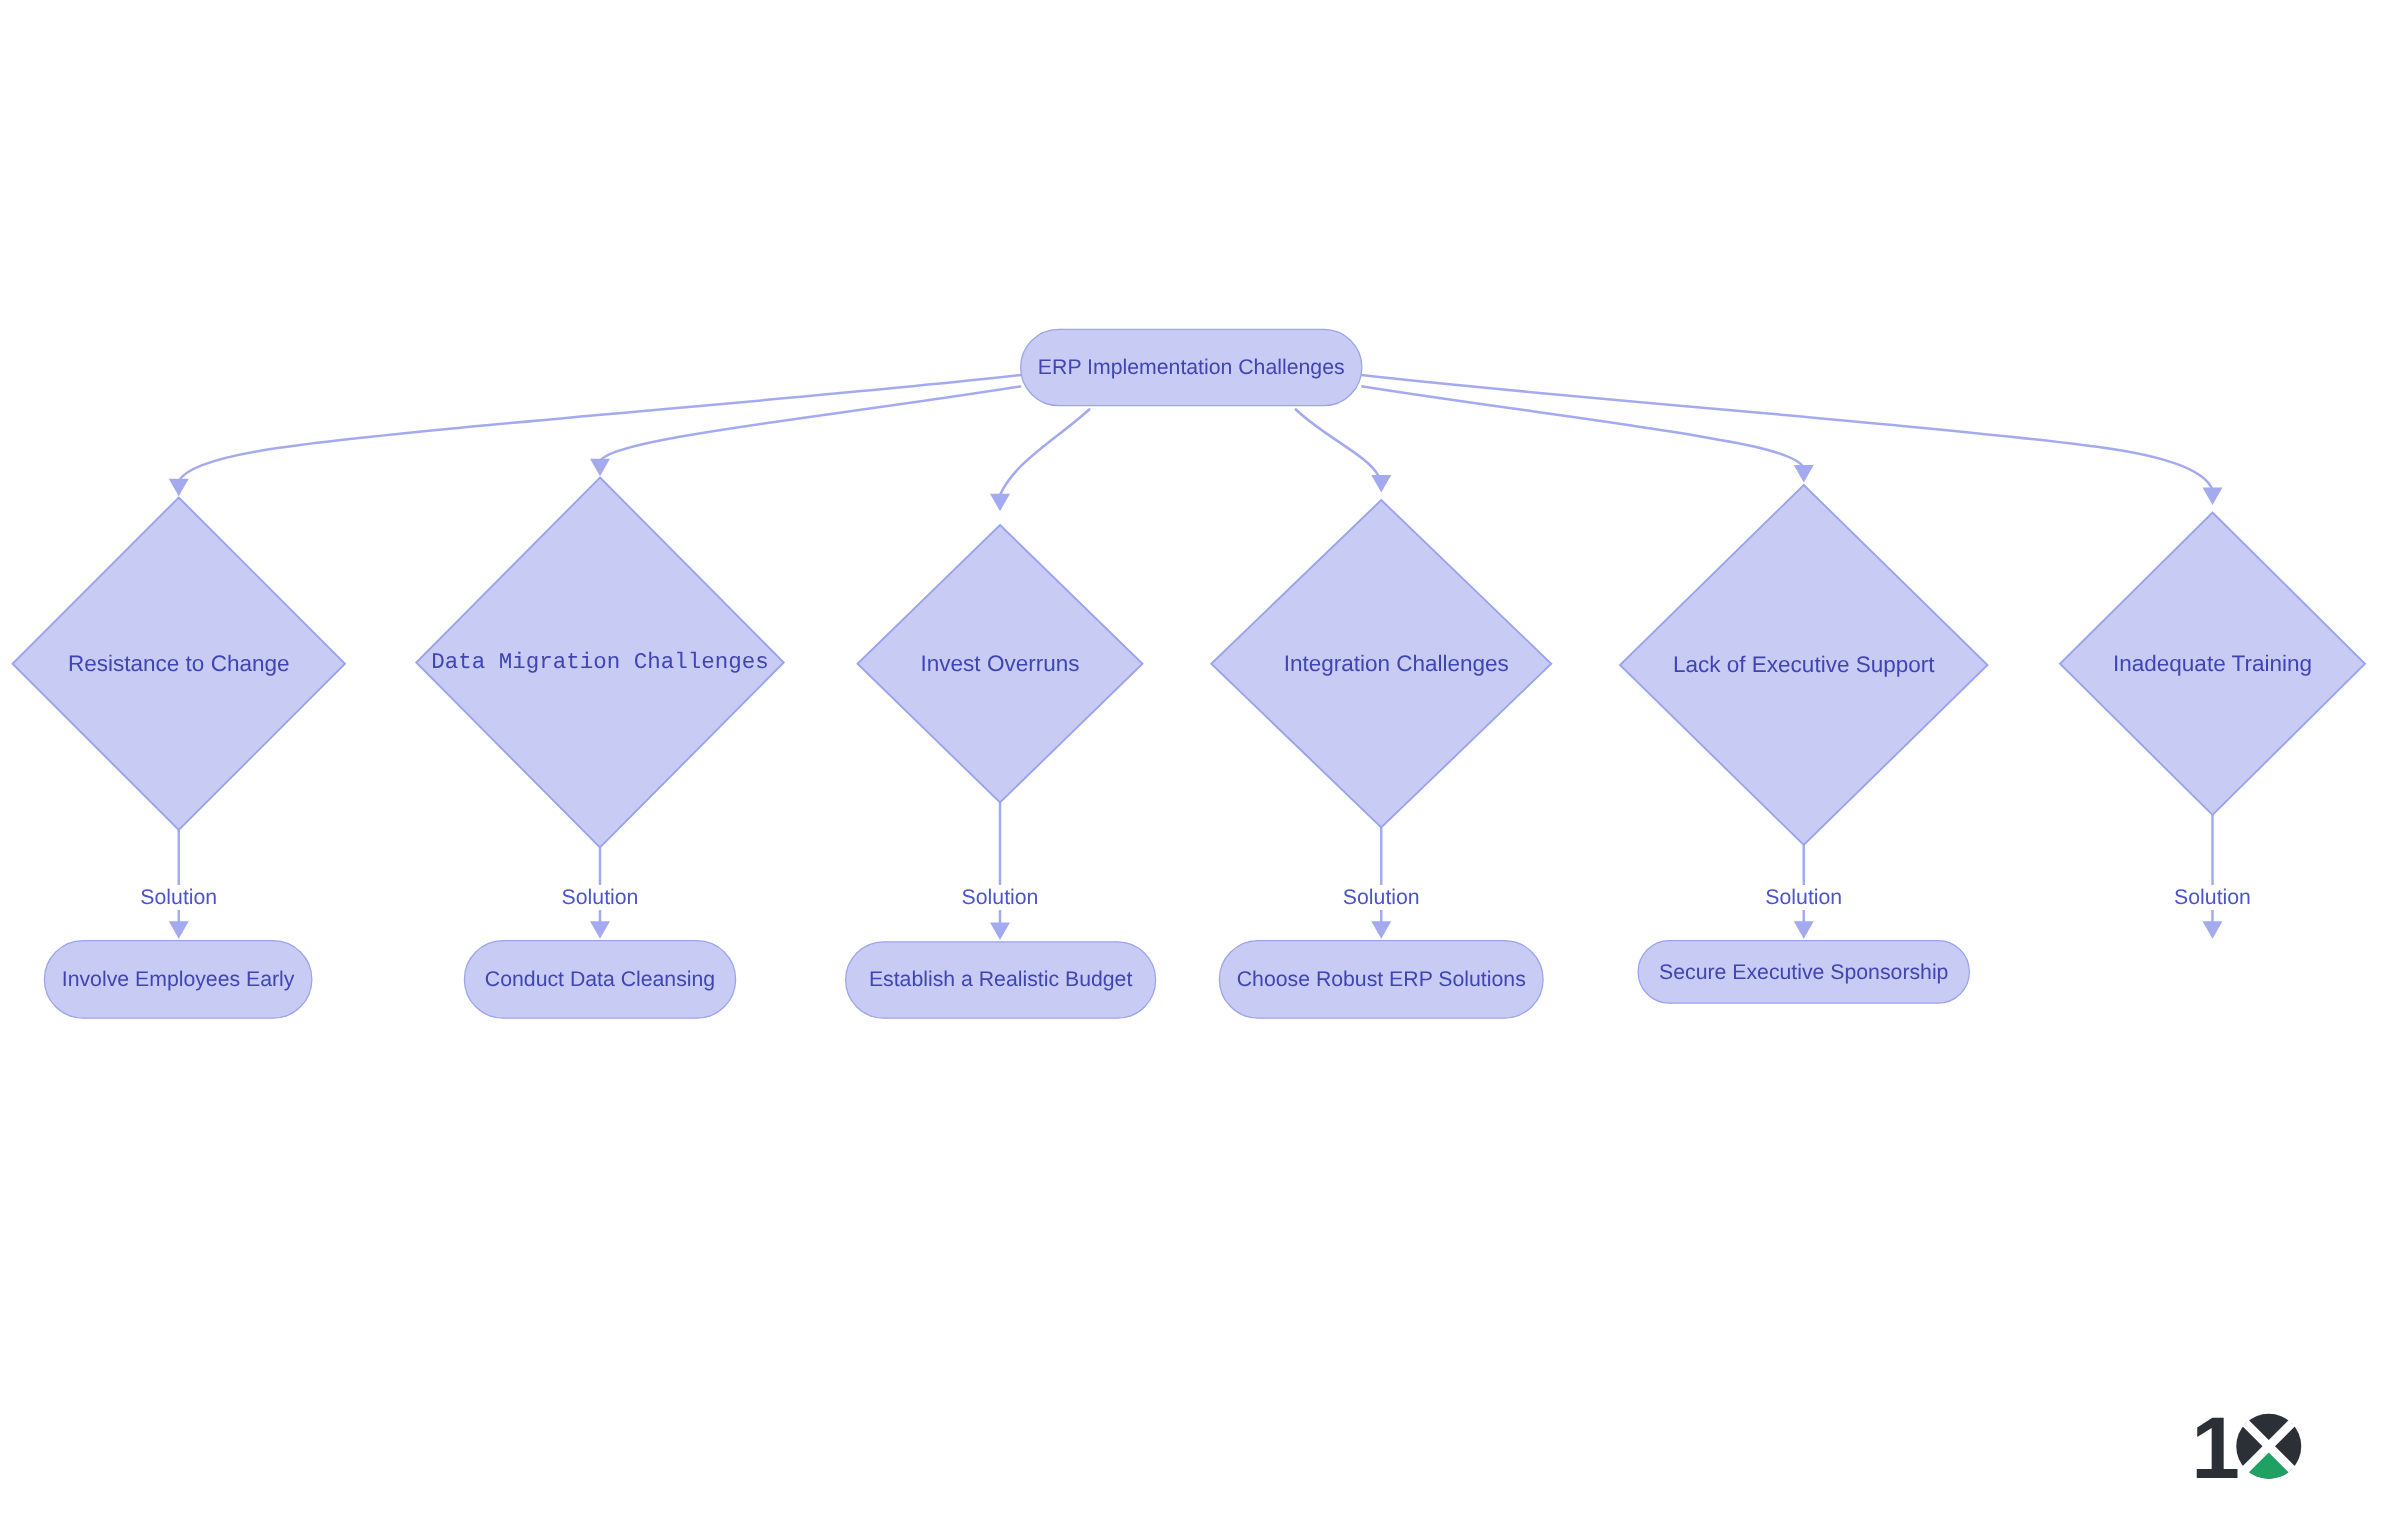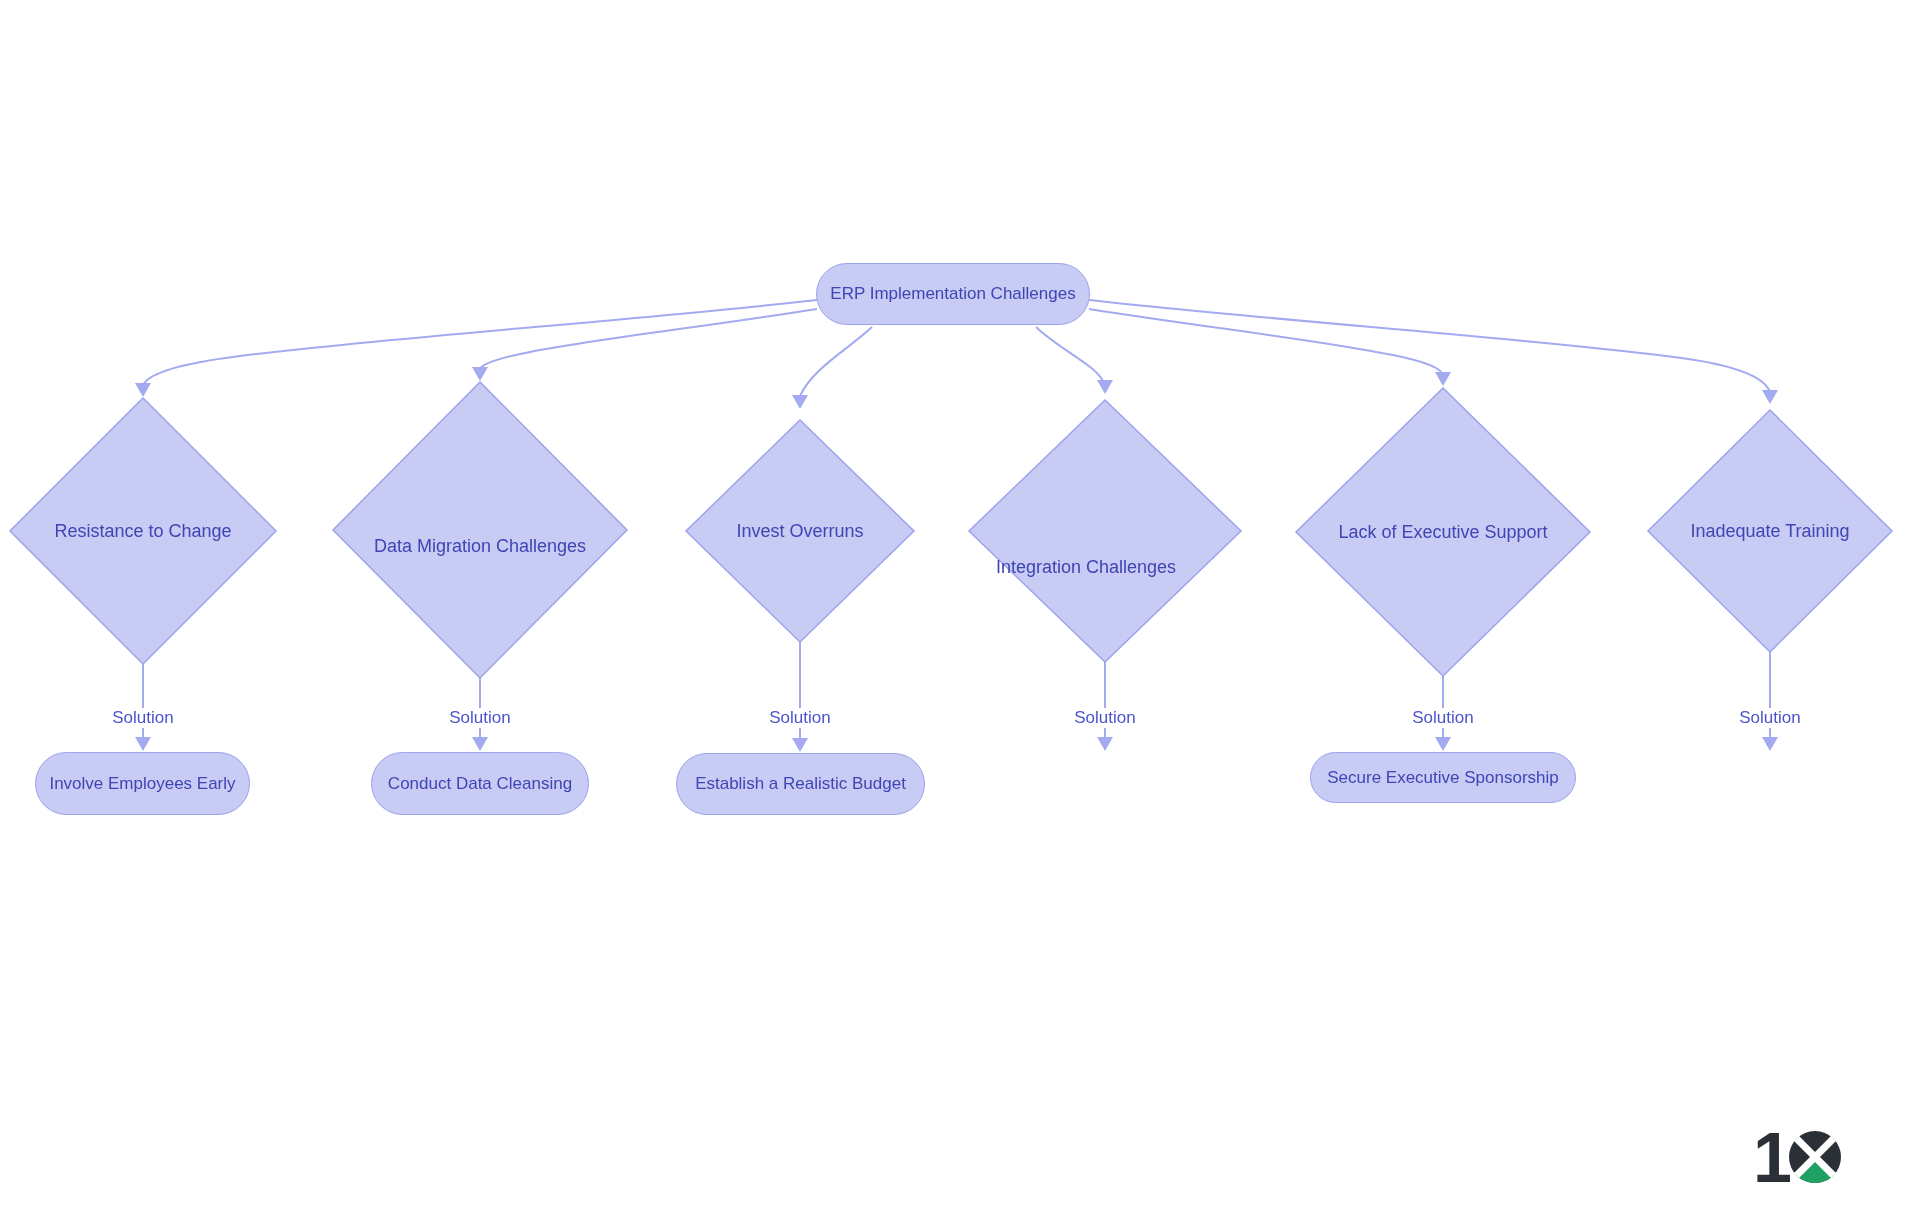--- a/index.html
+++ b/index.html
@@ -72,42 +72,45 @@
     <polygon class="diamond" points="1105,400 1241,531 1105,662 969,531"></polygon>
     <polygon class="diamond" points="1443,388 1590,532 1443,676 1296,532"></polygon>
     <polygon class="diamond" points="1770,410 1892,531 1770,652 1648,531"></polygon>
   </svg>
 
   <div class="pill" style="left:816px;top:263px;width:274px;height:62px;">
     <span>ERP Implementation Challenges</span>
   </div>
 
   <div class="node-label" style="left:143px;top:531px;">Resistance to Change</div>
-  <div class="node-label" style="left:480px;top:546px;">Data Migration Challenges</div>
+  <div class="node-label" style="left:480px;top:530px;font-family:Liberation Mono, monospace;">Data Migration Challenges</div>
   <div class="node-label" style="left:800px;top:531px;">Invest Overruns</div>
-  <div class="node-label" style="left:1086px;top:531px;margin-top:36px;">Integration Challenges</div>
+  <div class="node-label" style="left:1117px;top:531px;">Integration Challenges</div>
   <div class="node-label" style="left:1443px;top:532px;">Lack of Executive Support</div>
   <div class="node-label" style="left:1770px;top:531px;">Inadequate Training</div>
 
   <span class="edge-label" style="left:143px;top:718px;">Solution</span>
   <span class="edge-label" style="left:480px;top:718px;">Solution</span>
   <span class="edge-label" style="left:800px;top:718px;">Solution</span>
   <span class="edge-label" style="left:1105px;top:718px;">Solution</span>
   <span class="edge-label" style="left:1443px;top:718px;">Solution</span>
   <span class="edge-label" style="left:1770px;top:718px;">Solution</span>
 
   <div class="pill" style="left:35px;top:752px;width:215px;height:63px;">
     <span>Involve Employees Early</span>
   </div>
   <div class="pill" style="left:371px;top:752px;width:218px;height:63px;">
     <span>Conduct Data Cleansing</span>
   </div>
   <div class="pill" style="left:676px;top:753px;width:249px;height:62px;">
     <span>Establish a Realistic Budget</span>
   </div>
+  <div class="pill" style="left:975px;top:752px;width:260px;height:63px;">
+    <span>Choose Robust ERP Solutions</span>
+  </div>
   <div class="pill" style="left:1310px;top:752px;width:266px;height:51px;">
     <span>Secure Executive Sponsorship</span>
   </div>
 
   <svg class="logo" width="110" height="80" viewBox="1748 1122 110 80">
     <text class="logo-numeral" x="1753" y="1182">1</text>
     <circle cx="1815" cy="1157" r="26" style="fill:var(--logo-dark);"></circle>
     <path d="M 1815 1157 L 1796.6 1175.4 A 26 26 0 0 0 1833.4 1175.4 Z" style="fill:var(--logo-green);"></path>
     <line x1="1796.5" y1="1138.5" x2="1833.5" y2="1175.5" style="stroke:#ffffff;stroke-width:7;"></line>
     <line x1="1833.5" y1="1138.5" x2="1796.5" y2="1175.5" style="stroke:#ffffff;stroke-width:7;"></line>

